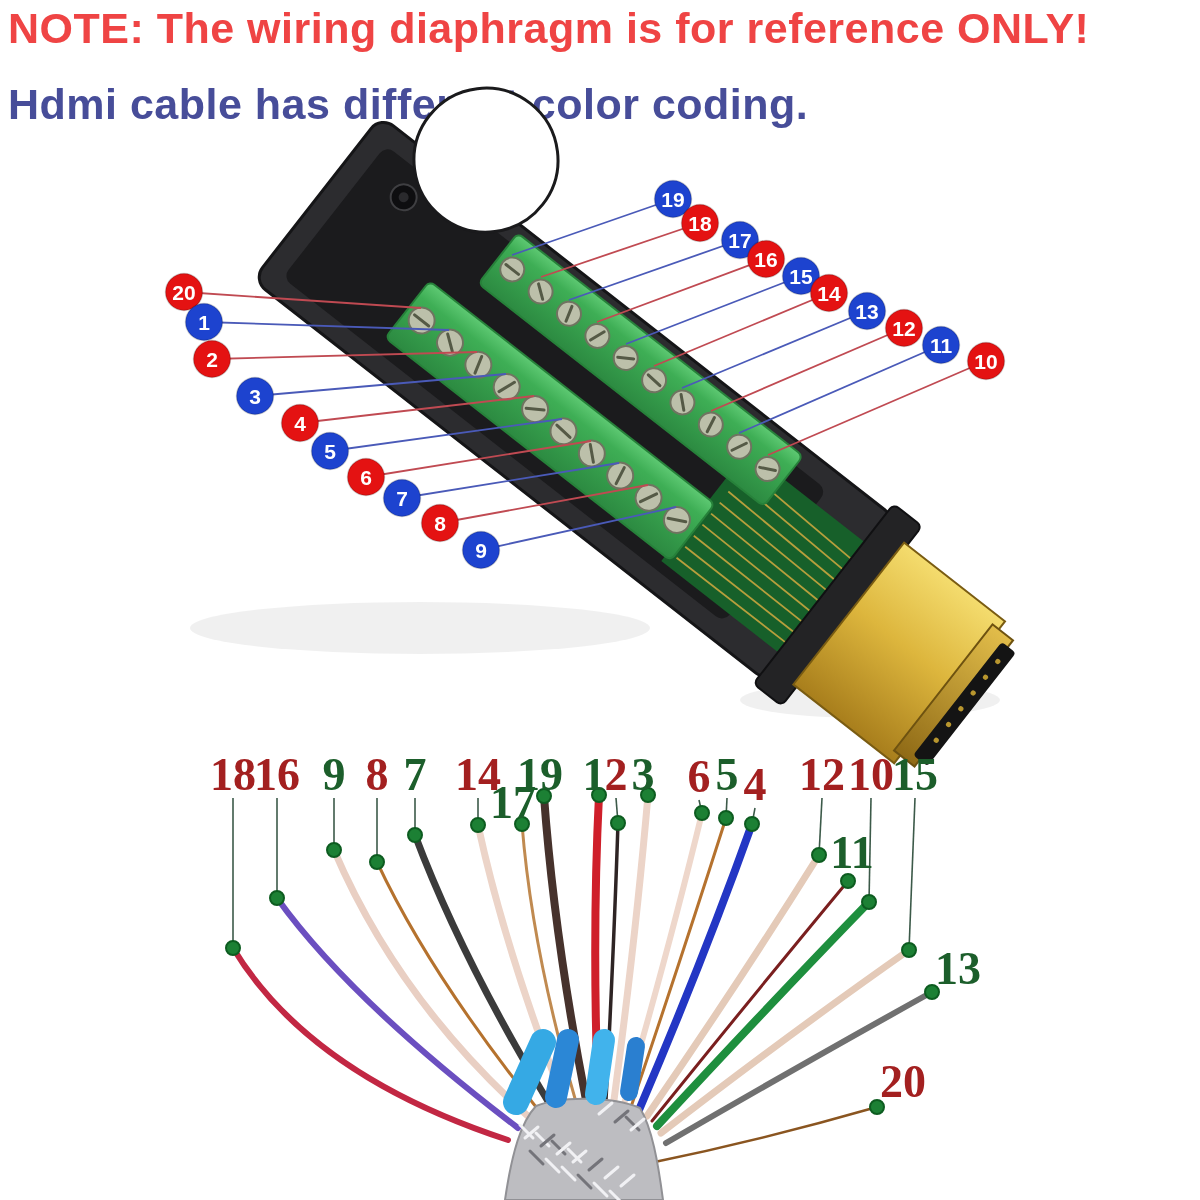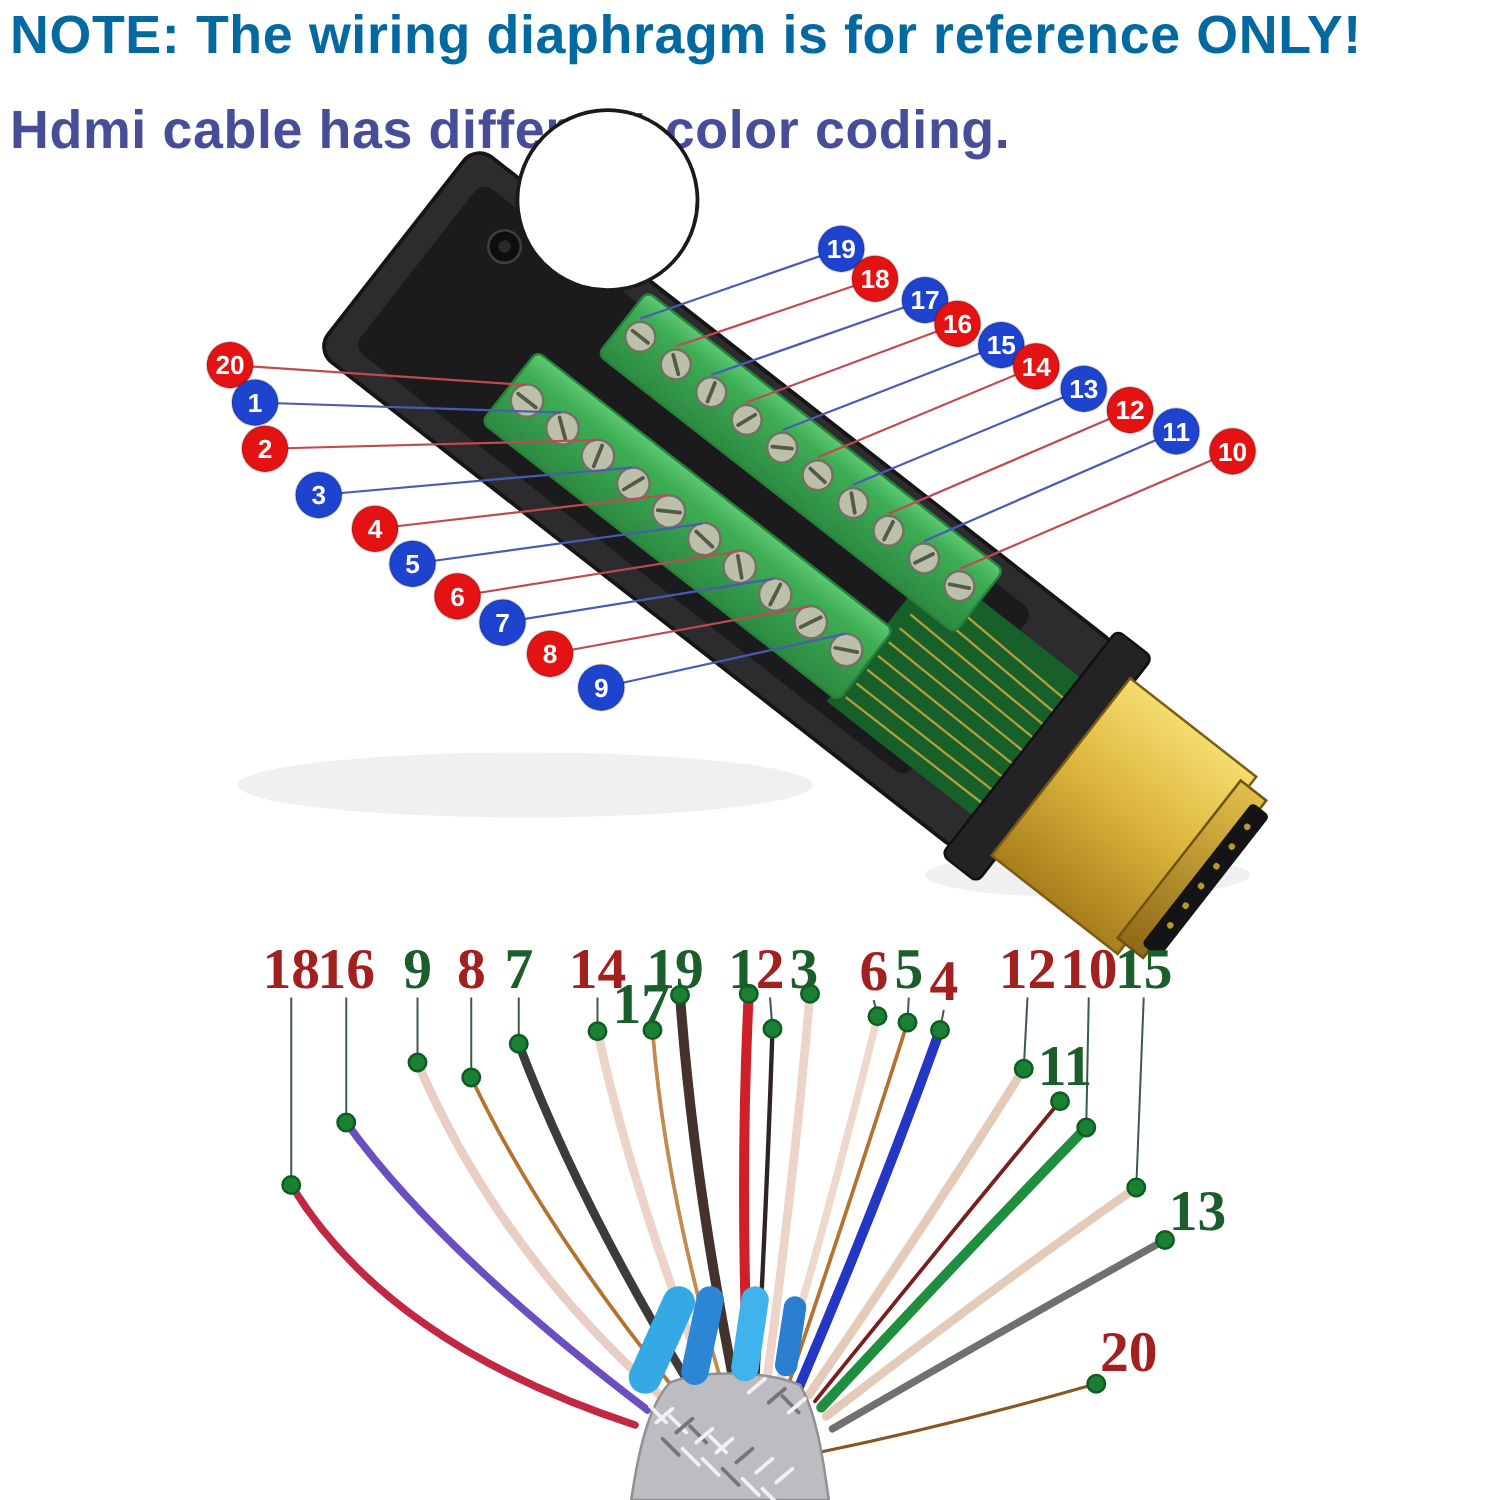--- a/index.html
+++ b/index.html
@@ -10,21 +10,21 @@
   #note1{top:4px;}
   #note2{top:80px;}
   svg{position:absolute;top:0;left:0;}
   text{user-select:none;}
 </style>
 </head>
 <body>
 
 <div id="page">
 
-  <div class="note-line" id="note1" style="color: #0369a1;">NOTE: The wiring diaphragm is for reference ONLY!</div>
+  <div class="note-line" id="note1" style="color: #ef4444;">NOTE: The wiring diaphragm is for reference ONLY!</div>
   <div class="note-line" id="note2" style="color: rgb(71, 77, 153);">Hdmi cable has different color coding.</div>
 
   <svg id="art" width="1200" height="1200" viewBox="0 0 1200 1200">
     <defs>
       <linearGradient id="gold" x1="0" y1="0" x2="0" y2="1">
         <stop offset="0" stop-color="#f4dc6e"></stop>
         <stop offset="0.45" stop-color="#ddb63d"></stop>
         <stop offset="1" stop-color="#a87e1c"></stop>
       </linearGradient>
       <linearGradient id="goldDark" x1="0" y1="0" x2="0" y2="1">

